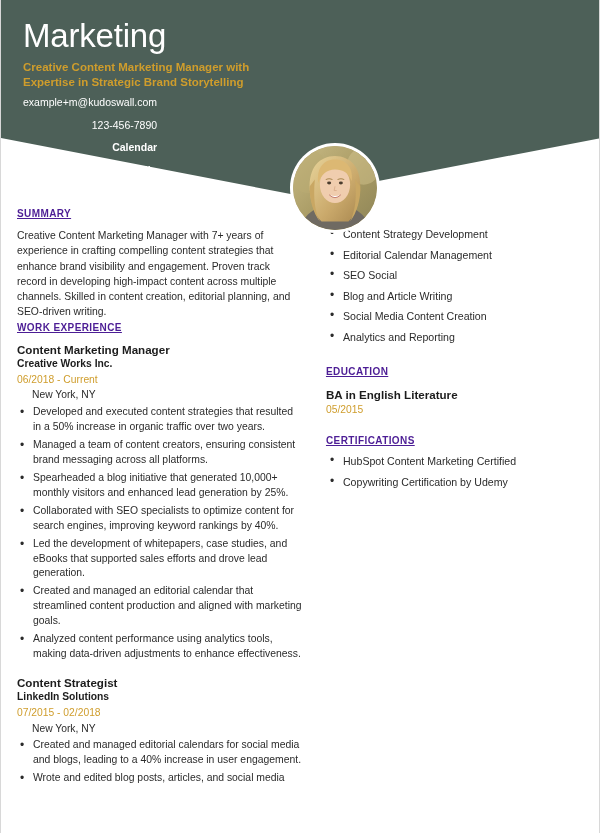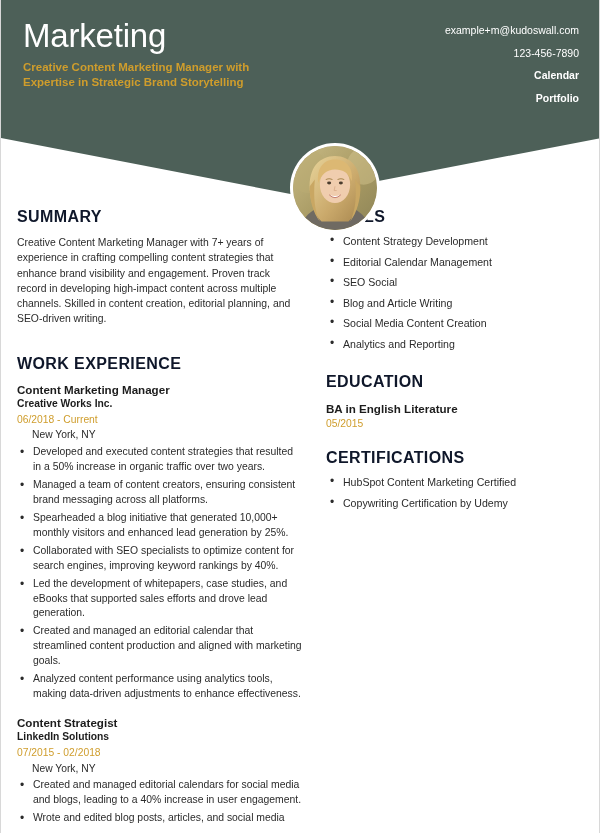--- a/index.html
+++ b/index.html
@@ -32,22 +32,23 @@
     position: absolute;
     top: 0; left: 0;
     width: 600px;
     height: 196px;
   }
   .header-inner {
     position: relative;
     z-index: 2;
     padding: 18px 22px 0 22px;
     display: flex;
-    justify-content: space-between;
+    justify-content: flex-end;
     align-items: flex-start;
+    flex-direction: column;
   }
   .header-left { width: 330px; }
 
   .name {
     color: #ffffff;
     font-size: 33px;
     font-weight: 400;
     line-height: 1.12;
     letter-spacing: -0.2px;
   }
@@ -101,33 +102,34 @@
     position: relative;
     display: flex;
     padding: 0 16px 0 16px;
     margin-top: 12px;
     align-items: flex-start;
   }
   .col-left  { width: 300px; padding-right: 14px; }
   .col-right { width: 268px; padding-left: 10px; }
 
   h2.section {
-    color: #0f172a;
-    font-size: 16px;
+    color: #4c1d95;
+    font-size: 10px;
     font-weight: 700;
     letter-spacing: 0.4px;
     margin-bottom: 9px;
+    text-decoration: underline;
   }
   .col-right h2.section { margin-bottom: 10px; }
 
   .summary-text {
     font-size: 10.4px;
     line-height: 1.47;
     color: #2b2b2b;
-    margin-bottom: 28px;
+    margin-bottom: 2px;
   }
 
   .job { margin-bottom: 13px; }
   .job-title {
     font-size: 11.6px;
     font-weight: 700;
     color: #1c1c1c;
     line-height: 1.3;
   }
   .job-company {

